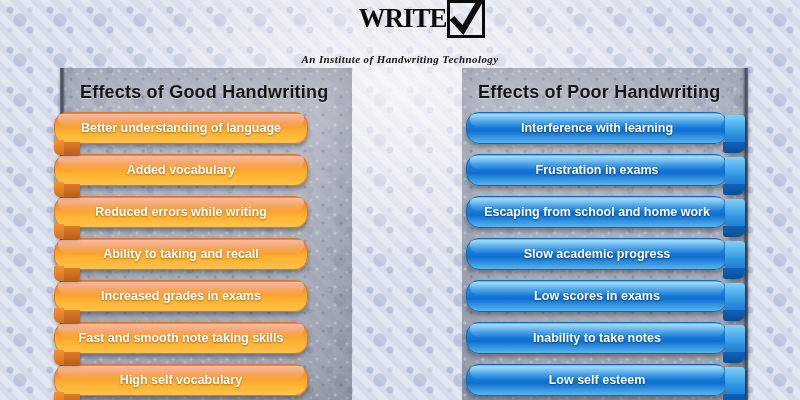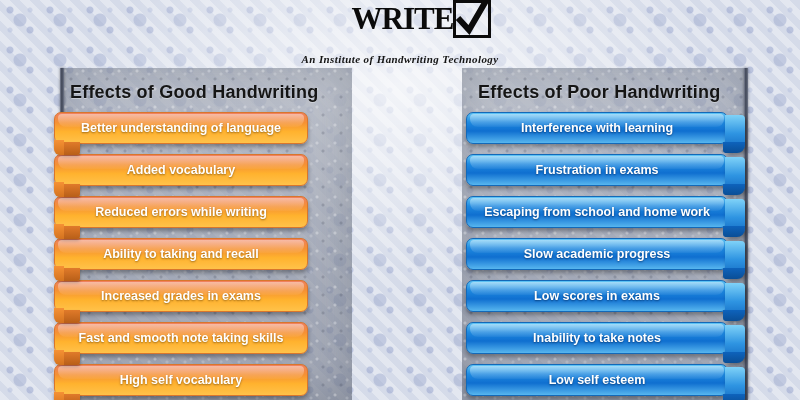--- a/index.html
+++ b/index.html
@@ -34,21 +34,21 @@
   
   #logo{
     position:absolute;left:0;right:0;top:4px;height:56px;
     display:flex;flex-direction:column;align-items:center;justify-content:center;
   }
   #logo-main{
     display:flex;align-items:center;gap:2px;
   }
   #logo-word{
     font-family:"Liberation Serif","DejaVu Serif",serif;
-    font-weight:700;font-size:31px;letter-spacing:-1px;color:#0b0b0b;
+    font-weight:700;font-size:27px;letter-spacing:-1px;color:#0b0b0b;
     line-height:1;
     margin-left:43px;
   }
   #logo-check{
     position:relative;width:32px;height:32px;
     border:3px solid #0b0b0b;margin-left:-2px;
   }
   #logo-check svg{position:absolute;left:-6px;top:-11px;}
   #logo-tag{
     margin-top:15px;font-family:"Liberation Serif","DejaVu Serif",serif;
@@ -80,25 +80,25 @@
   }
   #pole-left{left:60px;}
   #pole-right{left:744px;}
   
   .col-title{
     position:absolute;top:82px;
     font-size:18px;font-weight:700;color:#151515;
     letter-spacing:.2px;white-space:nowrap;
     text-shadow:0 1px 0 rgba(255,255,255,.35);
   }
-  #title-good{left:70px;}
+  #title-good{left:80px;}
   #title-poor{left:478px;}
   
   .ribbon{
-    position:absolute;height:30px;border-radius:7px;
+    position:absolute;height:30px;border-radius:13px;
     display:flex;align-items:center;justify-content:center;
     color:#ffffff;font-size:12.5px;font-weight:700;
     text-shadow:0 1px 2px rgba(70,40,0,.55);
     box-shadow:0 3px 4px rgba(0,0,0,.32);
     white-space:nowrap;
   }
   .ribbon .label{position:relative;z-index:3;padding:0 8px;}
   
   .ribbon::after{
     content:"";position:absolute;left:3px;right:3px;top:1px;height:42%;

